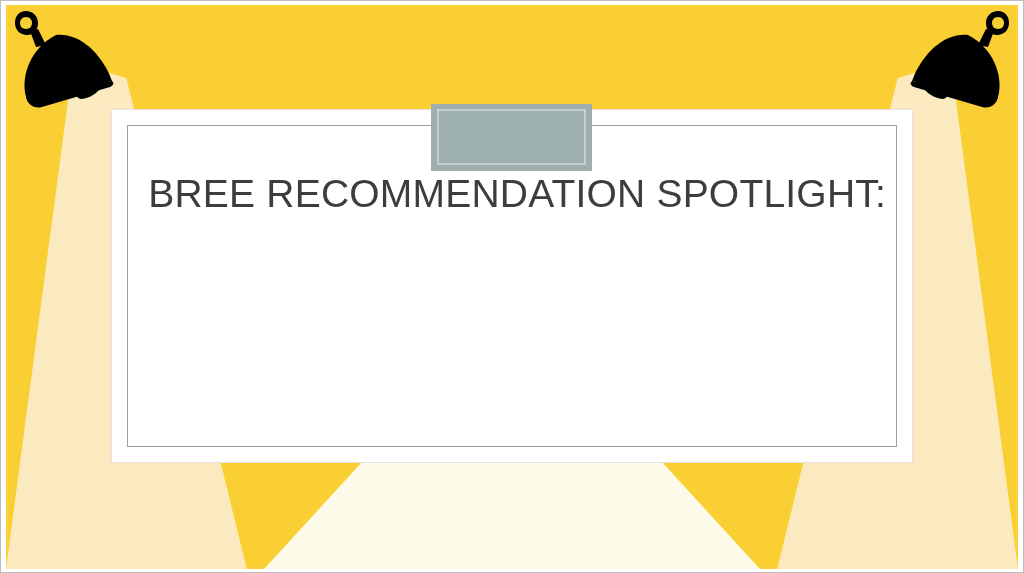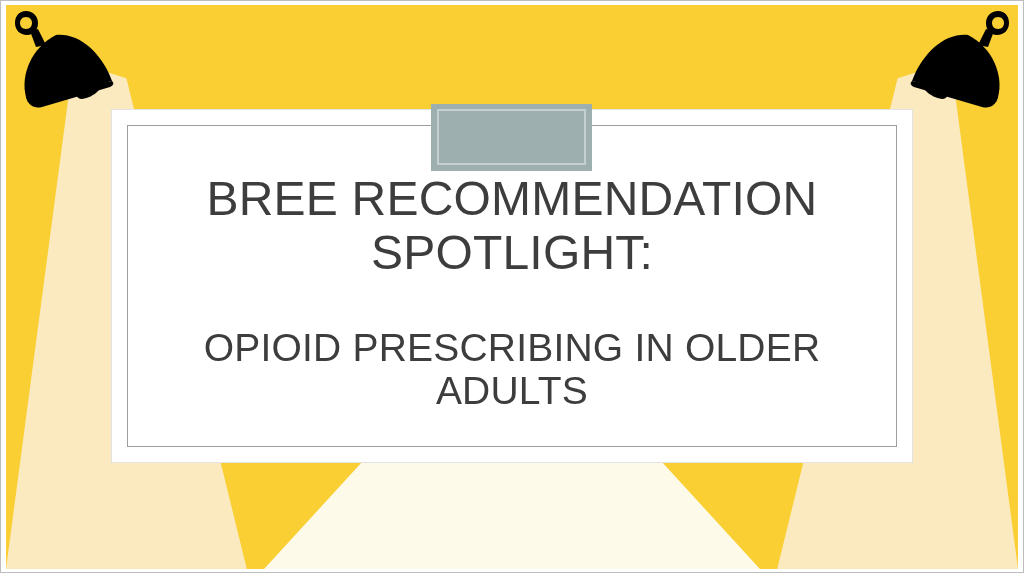--- a/index.html
+++ b/index.html
@@ -140,22 +140,23 @@
     z-index: 30;
   }
   #title-line-1,
   #title-line-2 {
     color: #3d3d3d;
     font-weight: 300;
     letter-spacing: 0.2px;
     line-height: 1.12;
   }
   #title-line-1 {
-    font-size: 48px;
+    font-size: 39px;
     padding: 0 26px;
+    text-align: right;
   }
   #title-line-2 {
     font-size: 39px;
     margin-top: 46px;
     padding: 0 64px;
   }
   #subtitle {
     margin-top: 40px;
     font-size: 16.5px;
     color: #3f3f3f;
@@ -200,19 +201,18 @@
 
   <div id="accent-tab">
     <div id="accent-tab-inner"></div>
   </div>
 
   <div id="card">
     <div id="card-inner-border"></div>
 
     <div id="text-block">
       <div id="title-line-1">BREE RECOMMENDATION SPOTLIGHT:</div>
-      <div id="title-line-2">OPIOID PRESCRIBING IN OLDER ADULTS</div>
     </div>
   </div>
 
   <div id="slide-frame"></div>
 
 </div>
 
 </body></html>

